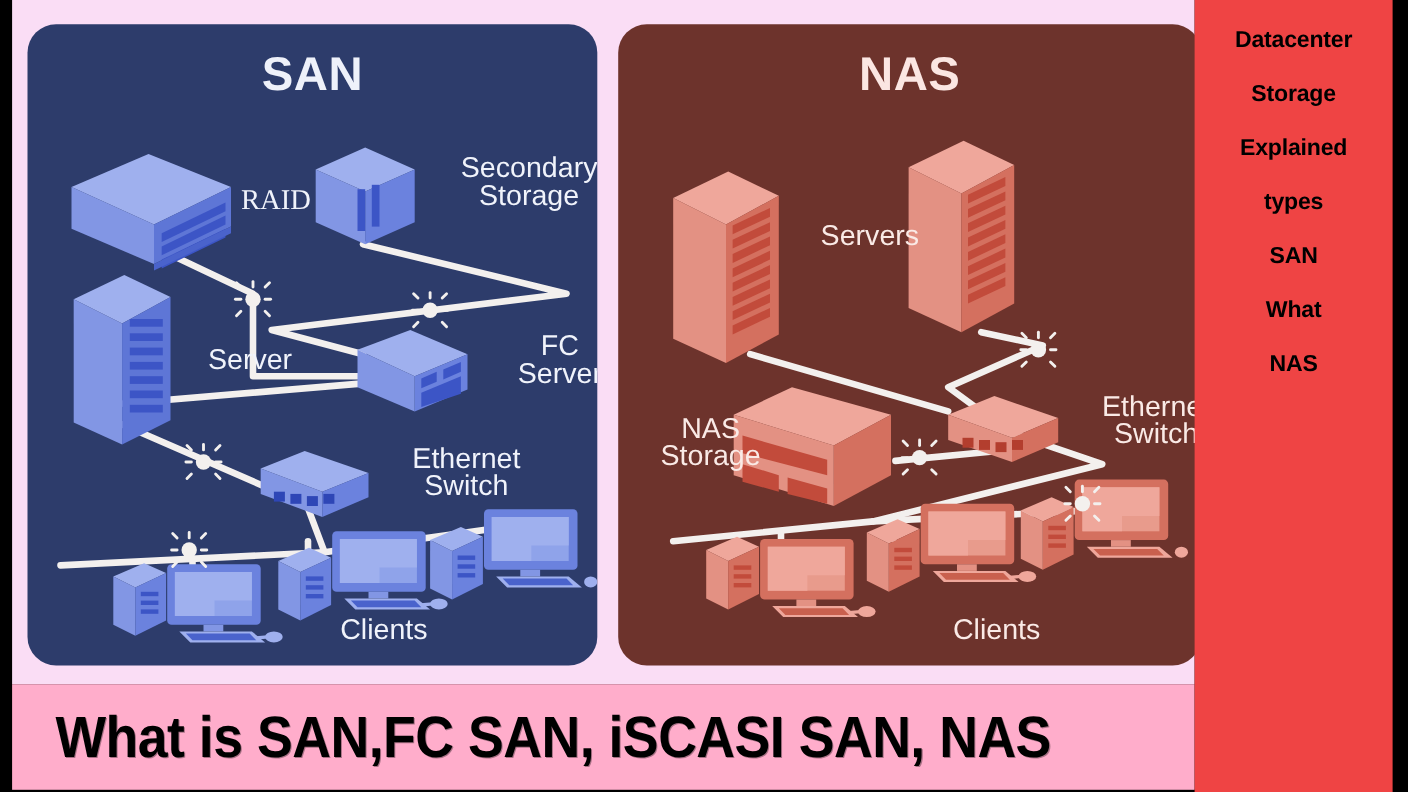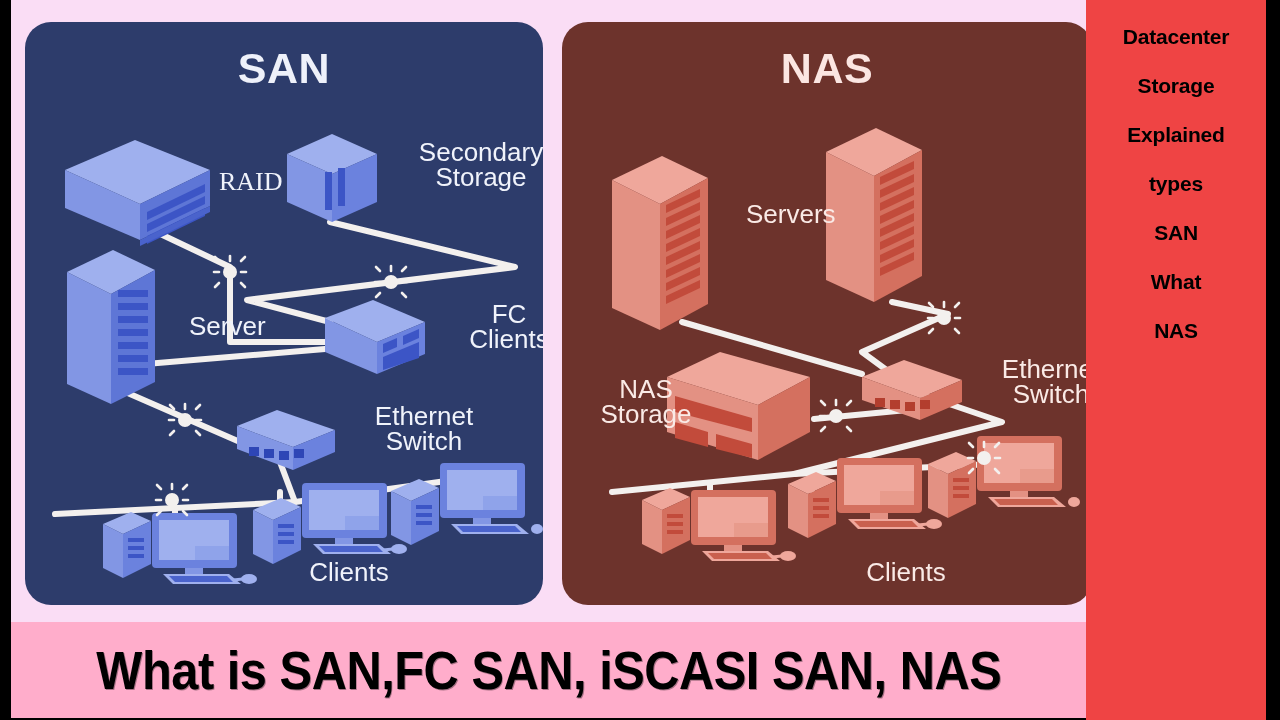--- a/index.html
+++ b/index.html
@@ -66,21 +66,20 @@
   }
 
   
   .caption-band {
     position: absolute;
     left: 11px; top: 622px;
     width: 1075px; height: 96px;
     background: #FFADCB;
     display: flex;
     align-items: center;
-    justify-content: center;
   }
   .caption-text {
     color: #000000;
     font-weight: bold;
     font-size: 53px;
     white-space: nowrap;
     letter-spacing: -0.5px;
     transform: scaleX(0.92);
     text-shadow: 1px 1px 0 rgba(0,0,0,0.35);
   }
@@ -327,21 +326,21 @@
             </g>
           </g>
         </g>
       </svg>
 
       <div class="dlabel" style="left:170px; top:147px;font-family:Liberation Serif, serif;">RAID</div>
       <div class="dlabel center" style="left:352px; top:118px; width:160px;">Secondary
 Storage</div>
       <div class="dlabel" style="left:140px; top:292px;">Server</div>
       <div class="dlabel center" style="left:410px; top:280px; width:100px;">FC
-Clients</div>
+Server</div>
       <div class="dlabel center" style="left:300px; top:382px; width:150px;">Ethernet
 Switch</div>
       <div class="dlabel center" style="left:230px; top:538px; width:140px;">Clients</div>
     </div>
 
     <div class="panel panel-nas">
       <div class="panel-title">NAS</div>
 
       <svg width="530" height="583" viewBox="0 0 530 583">
 

